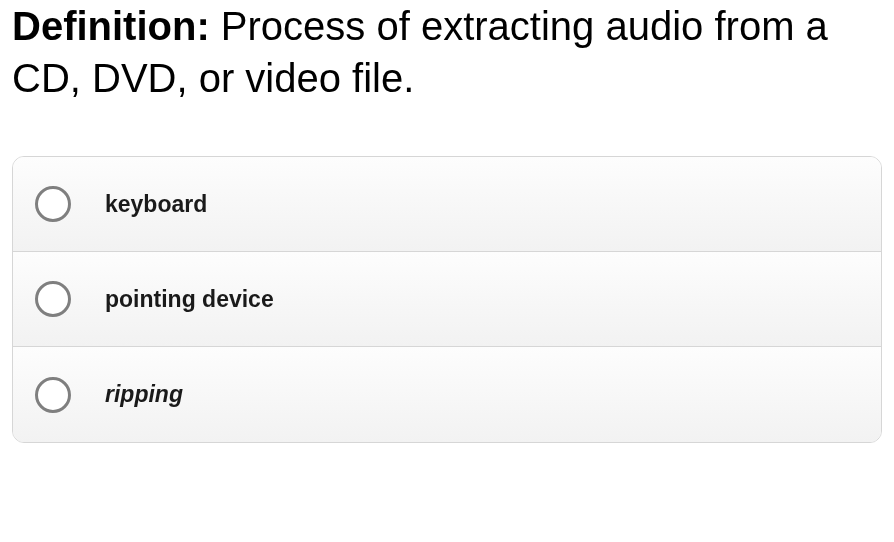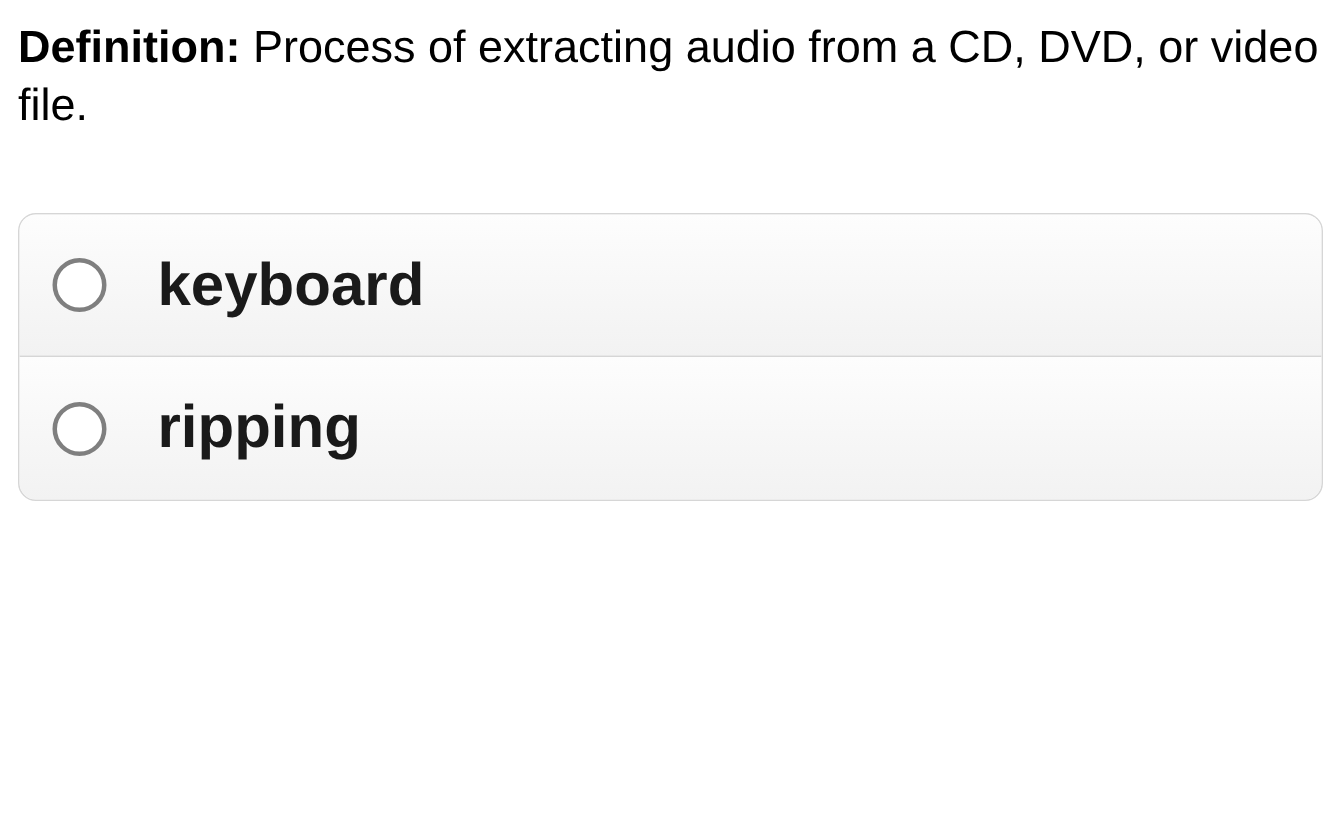--- a/index.html
+++ b/index.html
@@ -8,71 +8,76 @@
       box-sizing: border-box;
     }
     body {
       font-family: "Helvetica Neue", Helvetica, Arial, sans-serif;
       background: #ffffff;
       width: 894px;
       height: 542px;
       padding: 0 12px;
     }
     .definition {
-      font-size: 30px;
+      font-size: 40px;
       line-height: 1.3;
       color: #000;
       margin-bottom: 52px;
-      padding-top: 12px;
+      padding-top: 0;
     }
     .definition .label {
       font-weight: 700;
     }
     .options {
       border: 1px solid #d6d6d6;
       border-radius: 12px;
       overflow: hidden;
     }
     .option {
       display: flex;
       align-items: center;
       height: 95px;
       padding: 0 22px;
       background: linear-gradient(to bottom, #fdfdfd 0%, #f2f2f2 100%);
       border-bottom: 1px solid #d6d6d6;
       cursor: pointer;
     }
     .option:last-child {
       border-bottom: none;
+      font-style: italic;
     }
     .radio {
       width: 36px;
       height: 36px;
       border: 3px solid #7f7f7f;
       border-radius: 50%;
       flex-shrink: 0;
       margin-right: 34px;
       background: #ffffff;
     }
     .option-label {
-      font-size: 40px;
+      font-size: 23px;
       font-weight: 700;
       color: #1a1a1a;
     }
   </style>
 </head>
 <body>
 
 <div class="definition">
   <span class="label">Definition:</span>
   <span>Process of extracting audio from a CD, DVD, or video file.</span>
 </div>
 
 <div class="options">
   <div class="option">
     <div class="radio"></div>
     <div class="option-label">keyboard</div>
   </div>
   <div class="option">
     <div class="radio"></div>
+    <div class="option-label">pointing device</div>
+  </div>
+  <div class="option">
+    <div class="radio"></div>
     <div class="option-label">ripping</div>
   </div>
 </div>
 
 </body></html>

